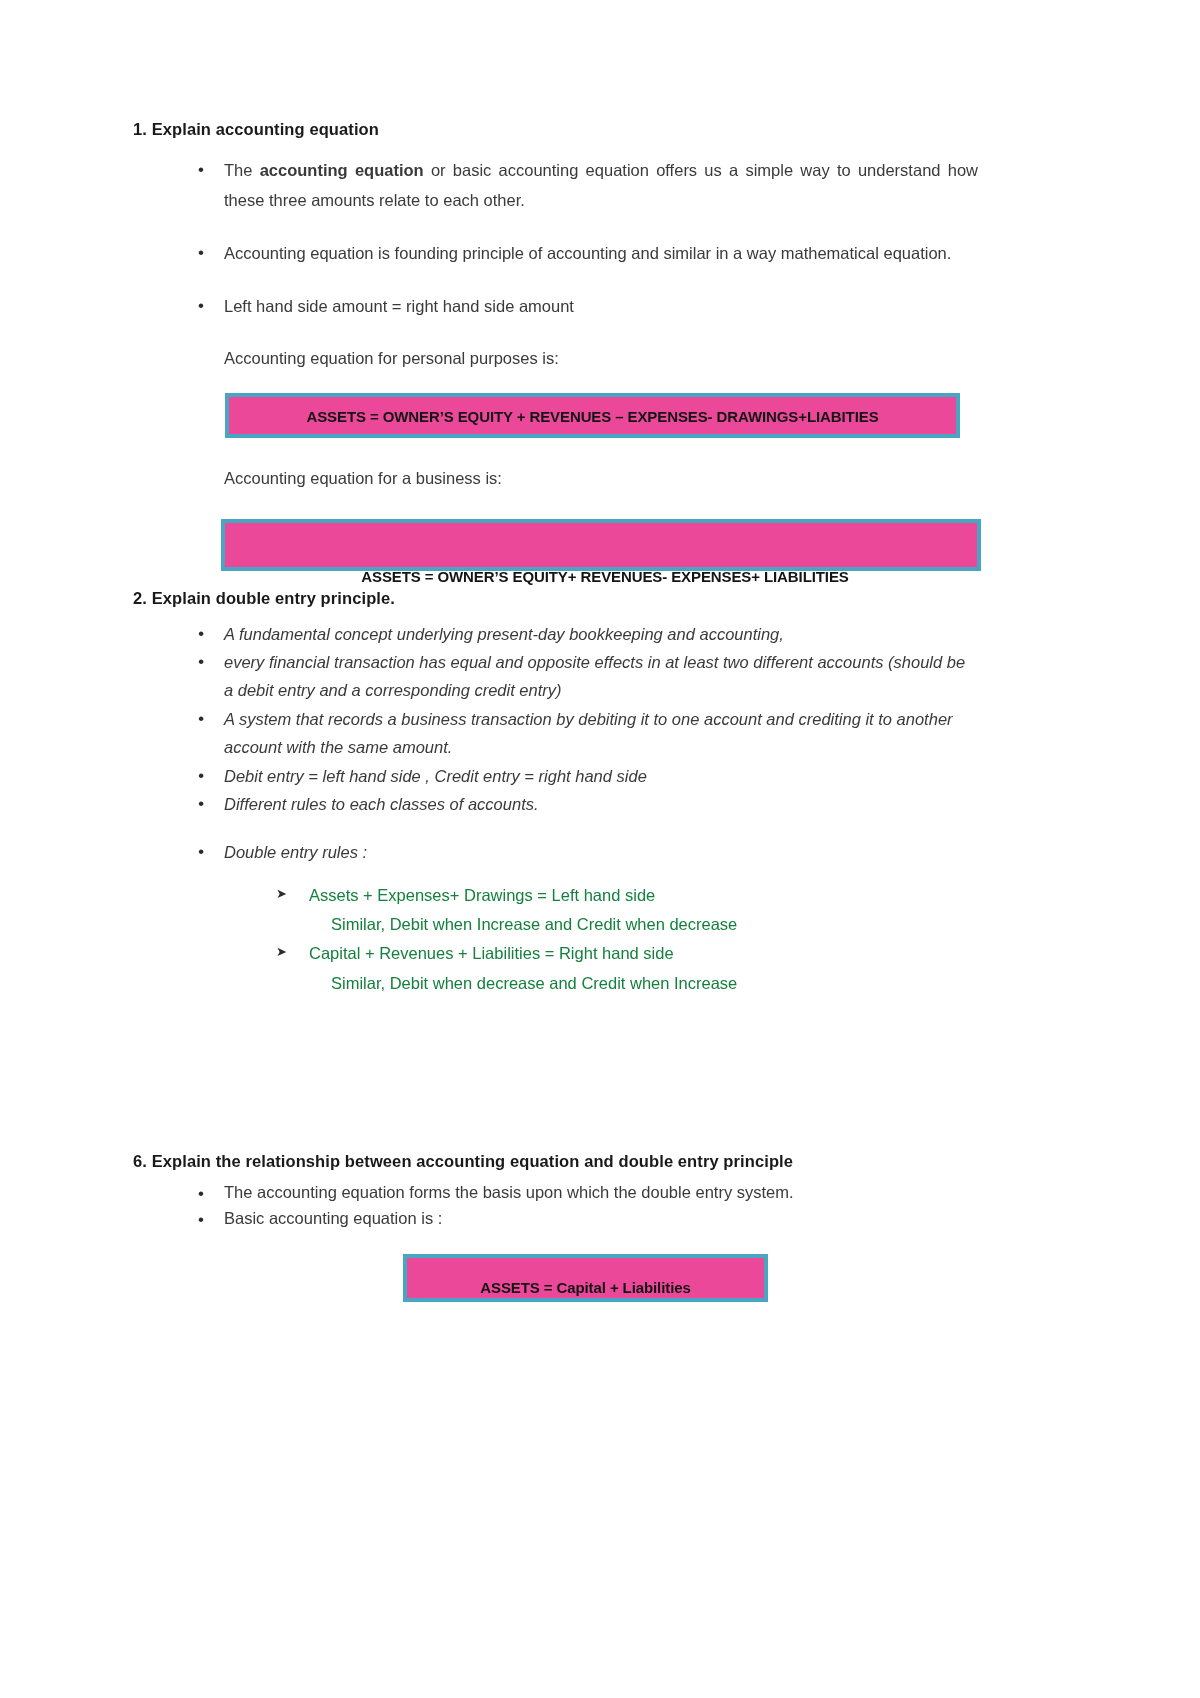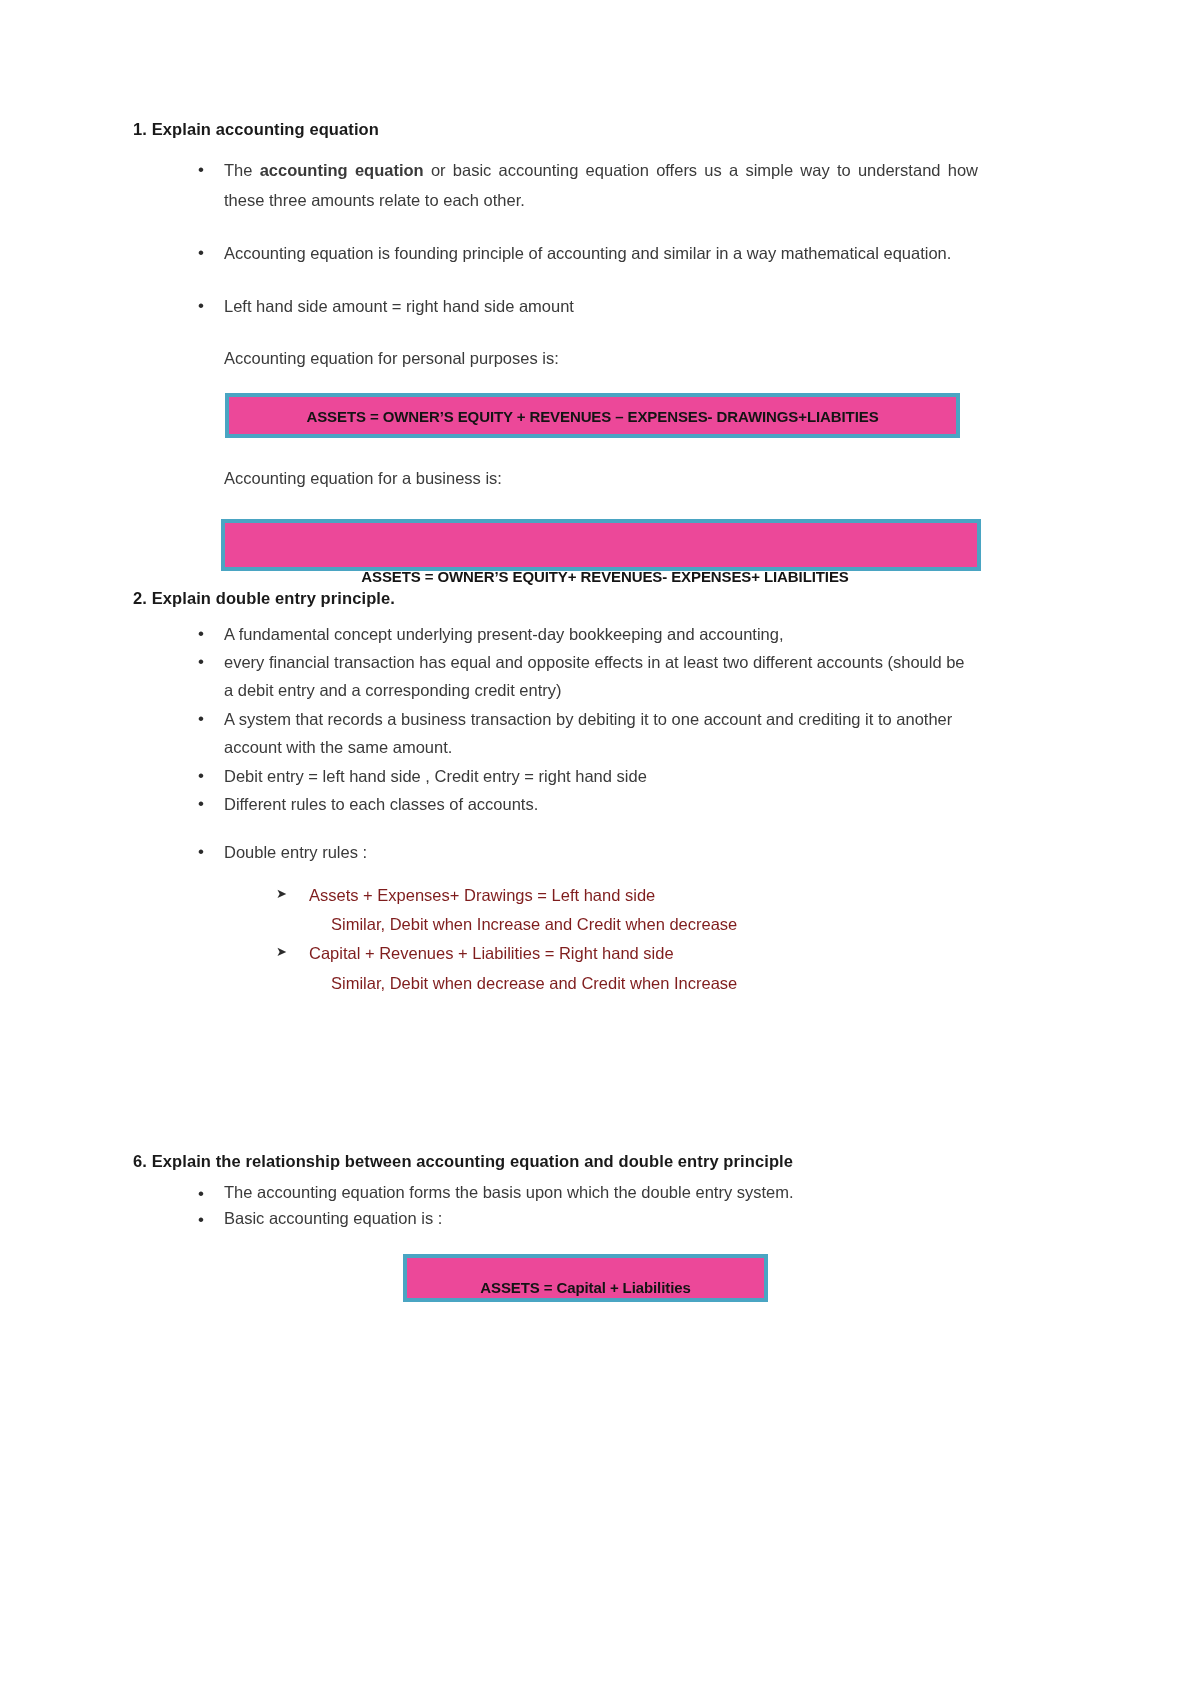--- a/index.html
+++ b/index.html
@@ -66,33 +66,33 @@
   ul.bullets > li.justify { text-align: justify; text-align-last: left; }
 
   .plain-line {
     font-size: 16.5px;
     color: #3a3a3a;
     line-height: 1.78;
     margin-left: 91px;
   }
 
   
-  ul.tight > li { line-height: 1.72; }
+  ul.tight > li { line-height: 1.72; font-style: italic; }
 
   
   ul.arrows {
     list-style: none;
     margin: 0 0 0 143px;
     padding: 0;
   }
   ul.arrows > li {
     position: relative;
     padding-left: 33px;
     font-size: 16.5px;
-    color: #7f1d1d;
+    color: #15803d;
     line-height: 1.78;
   }
   ul.arrows > li::before {
     content: "\27A4";
     position: absolute;
     left: 0;
     top: 1px;
     font-size: 13px;
     color: #2b2b2b;
   }

